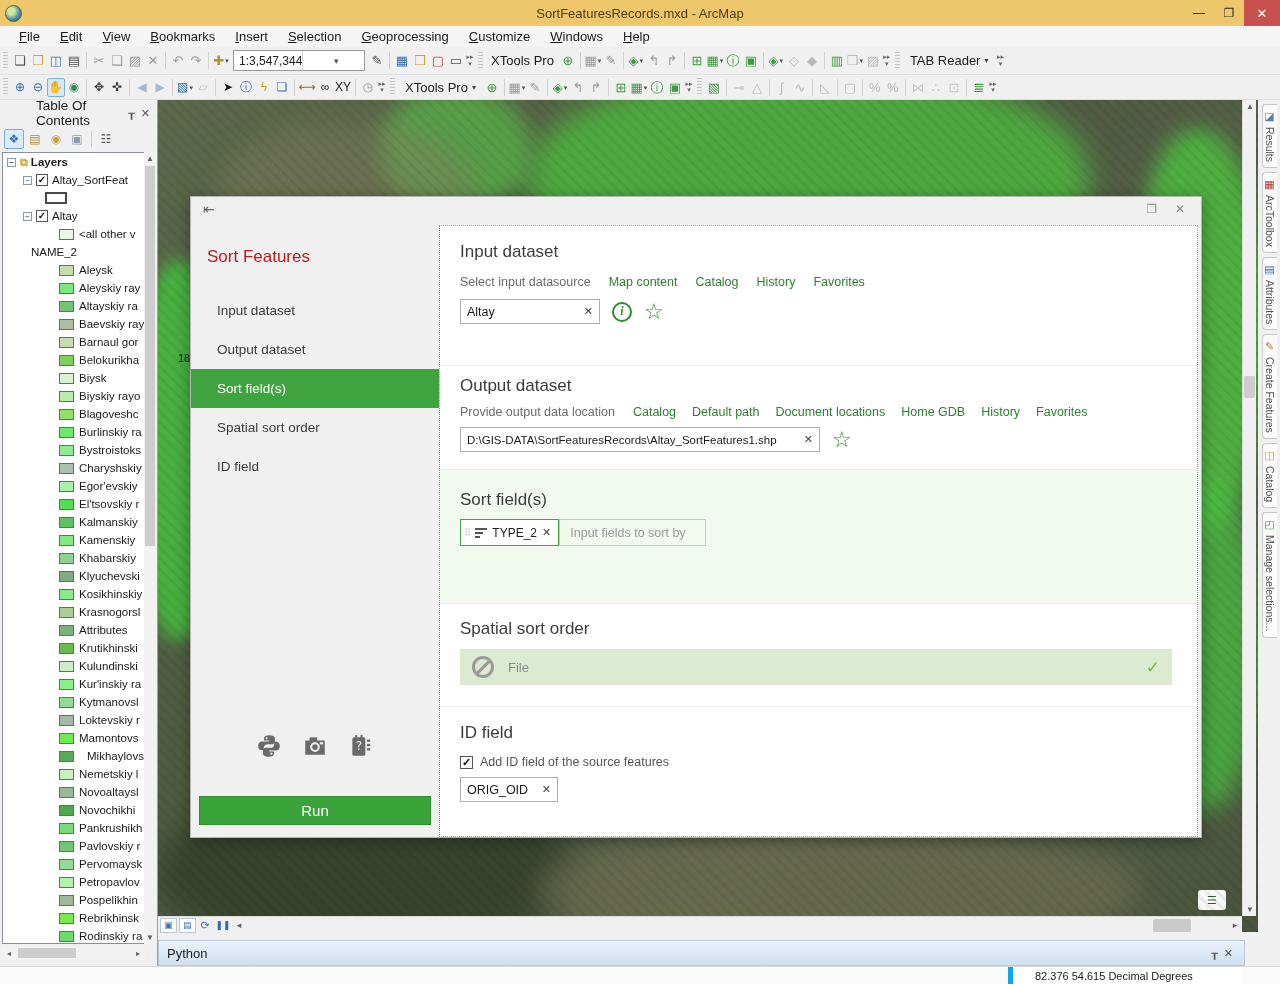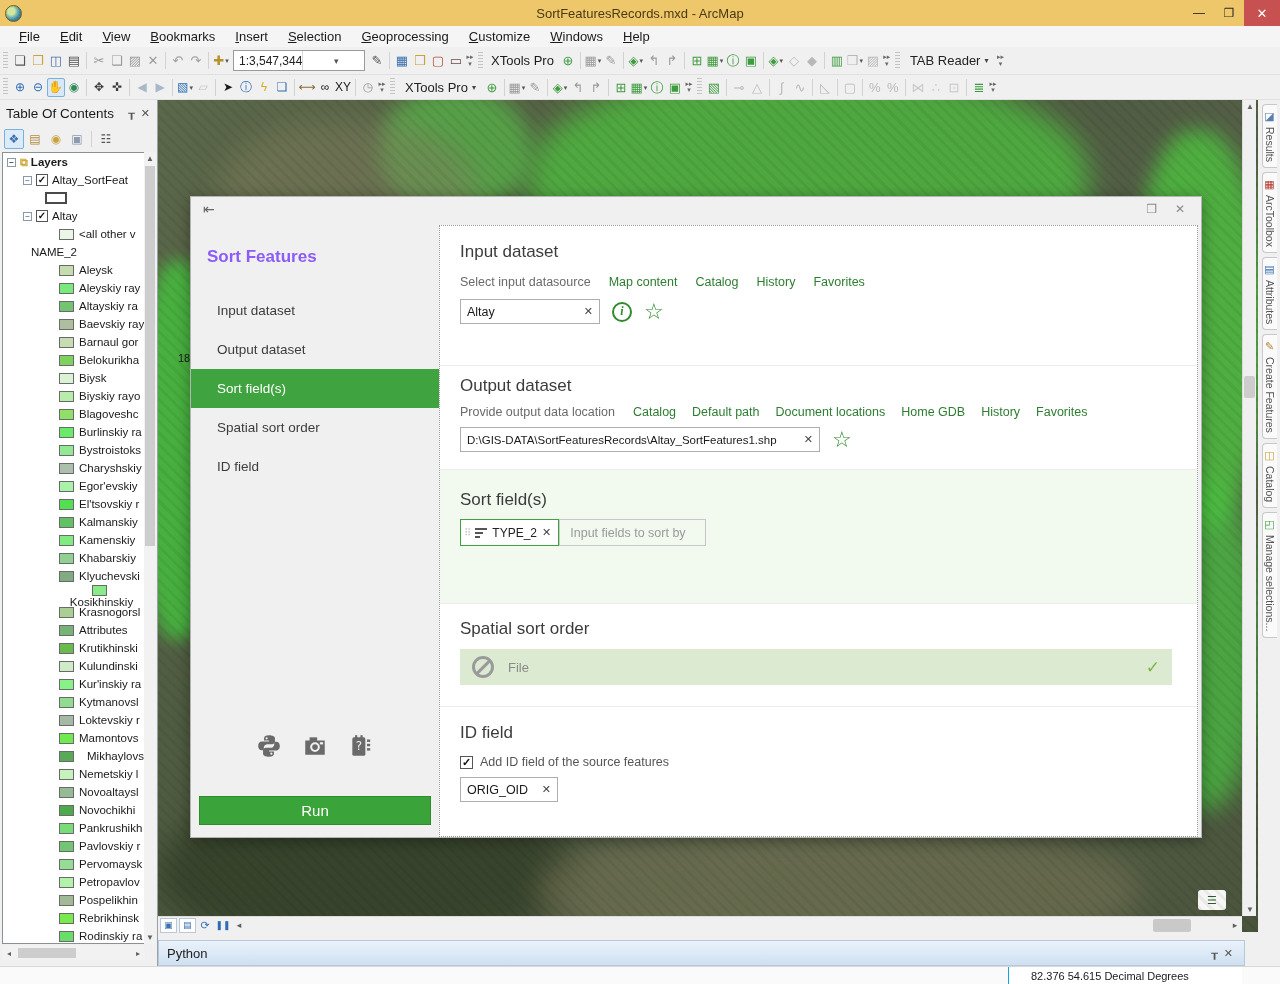--- a/index.html
+++ b/index.html
@@ -46,21 +46,21 @@
   .vscroll{position:absolute;left:1242px;top:100px;width:14px;height:816px;background:#f0f0f0;border-left:1px solid #dcdcdc;}
   .vthumb{position:absolute;left:1px;width:11px;background:#cdcdcd;border-radius:2px;}
   .sarrow{position:absolute;left:0;width:14px;height:13px;display:flex;align-items:center;justify-content:center;color:#606060;font-size:8px;}
   .hscrollrow{position:absolute;left:158px;top:916px;width:1084px;height:17px;background:#f0f0f0;display:flex;align-items:center;border-top:1px solid #dcdcdc;}
   .viewbtn{width:17px;height:15px;border:1px solid #b8c8d8;margin-left:2px;display:flex;align-items:center;justify-content:center;font-size:9px;color:#3a6fb0;background:#fff;flex:none;}
   .htrack{position:relative;flex:1;height:15px;margin:0 2px;}
   .hthumb{position:absolute;top:1px;height:13px;background:#c9c9c9;border-radius:2px;}
   .harrow{width:14px;text-align:center;color:#606060;font-size:9px;flex:none;}
   
   .toc{position:absolute;left:0;top:100px;width:158px;height:866px;background:#f0f0f0;border-right:1px solid #9aa0a8;}
-  .toc-header{height:26px;display:flex;align-items:center;padding:0 4px 0 6px;font-size:13.5px;color:#1a1a1a;}
+  .toc-header{height:26px;display:flex;align-items:center;padding:0 4px 0 6px;font-size:13.5px;color:#1a1a1a;margin-left:30px;}
   .toc-header .sp{flex:1;}
   .mini{color:#555;font-size:11px;padding:0 3px;}
   .toc-tools{height:26px;display:flex;align-items:center;padding-left:4px;gap:1px;}
   .toc-tool{width:20px;height:20px;display:flex;align-items:center;justify-content:center;font-size:12px;}
   .toc-tool.hl{background:#dcebf8;border:1px solid #7ab0dc;border-radius:2px;}
   .toc-tool.sep{width:1px;height:16px;background:#d2d2d2;margin:0 3px;}
   .tree-box{position:absolute;left:2px;top:52px;width:143px;height:792px;background:#fff;border:1px solid #8a8f98;overflow:hidden;}
   .tocv{position:absolute;right:1px;top:52px;width:12px;height:792px;background:#f2f2f2;}
   .tocv .thumb{position:absolute;left:1px;top:14px;width:10px;height:380px;background:#cdcdcd;}
   .toch{position:absolute;left:2px;top:846px;width:143px;height:14px;background:#f2f2f2;display:flex;align-items:center;}
@@ -75,30 +75,30 @@
   
   .rtabs{position:absolute;left:1258px;top:100px;width:22px;height:832px;background:#f0f0f0;display:flex;flex-direction:column;align-items:center;padding-top:4px;}
   .rtab{writing-mode:vertical-lr;display:flex;align-items:center;gap:4px;background:#fafafa;border:1px solid #c8c8c8;border-right:none;
         border-radius:4px 0 0 4px;padding:5px 1px;margin-bottom:4px;color:#555;font-size:10.5px;white-space:nowrap;}
   .rtab .ric{writing-mode:horizontal-tb;font-size:11px;}
   
   .pythonbar{position:absolute;left:158px;top:940px;width:1087px;height:26px;
      background:linear-gradient(#eaf2fb,#cfe0f1);border:1px solid #b6c8da;display:flex;align-items:center;padding:0 8px;}
   .pythonbar .sp{flex:1;}
   .statusbar{position:absolute;left:0;top:966px;width:1280px;height:18px;background:#fafafa;border-top:1px solid #d8d8d8;display:flex;align-items:center;}
-  .coordbox{position:absolute;left:1008px;top:0;width:234px;height:18px;border-left:1px solid #0ea5e9;display:flex;align-items:center;padding-left:22px;font-size:11px;color:#1a1a1a;background:#fff;}
+  .coordbox{position:absolute;left:1008px;top:0;width:234px;height:18px;border-left:5px solid #0ea5e9;display:flex;align-items:center;padding-left:22px;font-size:11px;color:#1a1a1a;background:#fff;}
   
   .dialog{position:absolute;left:190px;top:196px;width:1012px;height:642px;background:#f0f0f0;border:1px solid #b4b4b4;
           box-shadow:0 3px 14px rgba(0,0,0,.35);}
   .dlg-title{position:absolute;left:0;top:0;width:100%;height:28px;display:flex;align-items:center;}
   .dlg-title .t{position:absolute;left:0;right:0;text-align:center;color:#8a8a8a;font-size:12.5px;}
   .dlg-collapse{position:absolute;left:12px;top:4px;color:#666;font-size:14px;}
   .dlg-btn{position:absolute;top:5px;color:#8a8a8a;font-size:12px;}
   .sidebar{position:absolute;left:0;top:28px;width:248px;bottom:0;background:#f0f0f0;}
-  .sb-title{padding:22px 0 0 16px;font-size:17px;color:#8b5cf6;font-weight:bold;}
+  .sb-title{padding:22px 0 0 16px;font-size:17px;color:#b91c1c;}
   .nav{margin-top:24px;}
   .nav-item{height:39px;display:flex;align-items:center;padding-left:26px;font-size:13.5px;color:#3c3c3c;}
   .nav-item.active{background:#3fa33f;color:#fff;}
   .sb-icons{position:absolute;left:0;bottom:78px;width:100%;display:flex;justify-content:center;gap:20px;}
   .sb-icons svg{display:block;}
   .run-btn{position:absolute;left:8px;bottom:12px;width:232px;height:29px;background:#3aa43a;border:1px solid #2d8c2d;
      color:#fff;display:flex;align-items:center;justify-content:center;font-size:15px;}
   .content{position:absolute;left:248px;top:28px;width:759px;height:612px;background:#fff;border:1px dotted #9a9a9a;overflow:hidden;}
   .section{position:relative;padding:0 25px 0 20px;border-bottom:1px solid #ececec;}
   .sec-h{font-size:17px;color:#3c3c3c;font-weight:400;}
@@ -477,21 +477,21 @@
           <div class="trow" style="padding-left:56px;">
             <span class="swatch" style="background: rgb(146, 207, 146);"></span>
             <span>Khabarskiy</span>
           </div>
 
           <div class="trow" style="padding-left:56px;">
             <span class="swatch" style="background: rgb(131, 171, 131);"></span>
             <span>Klyuchevski</span>
           </div>
 
-          <div class="trow" style="padding-left:56px;flex-direction:column;">
+          <div class="trow" style="padding-left:56px;">
             <span class="swatch" style="background: rgb(136, 234, 136);"></span>
             <span>Kosikhinskiy</span>
           </div>
 
           <div class="trow" style="padding-left:56px;">
             <span class="swatch" style="background: rgb(170, 207, 148);"></span>
             <span>Krasnogorsl</span>
           </div>
 
           <div class="trow" style="padding-left:56px;">

